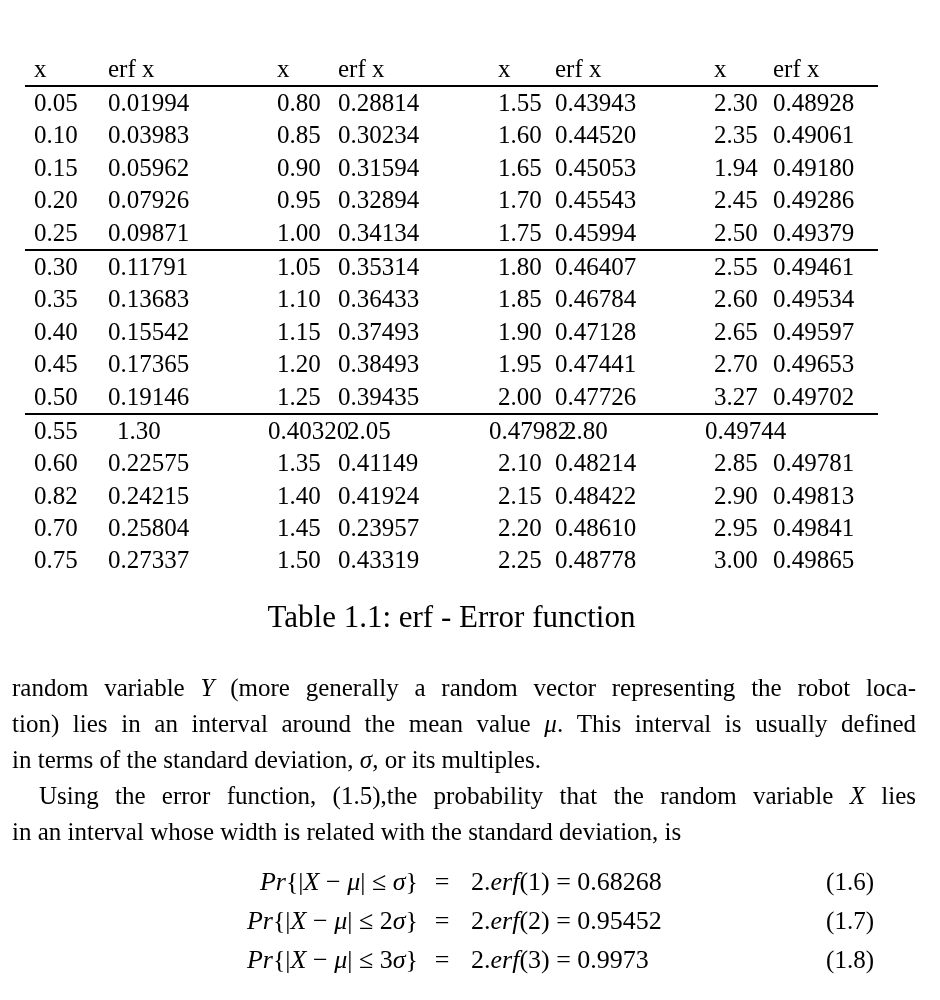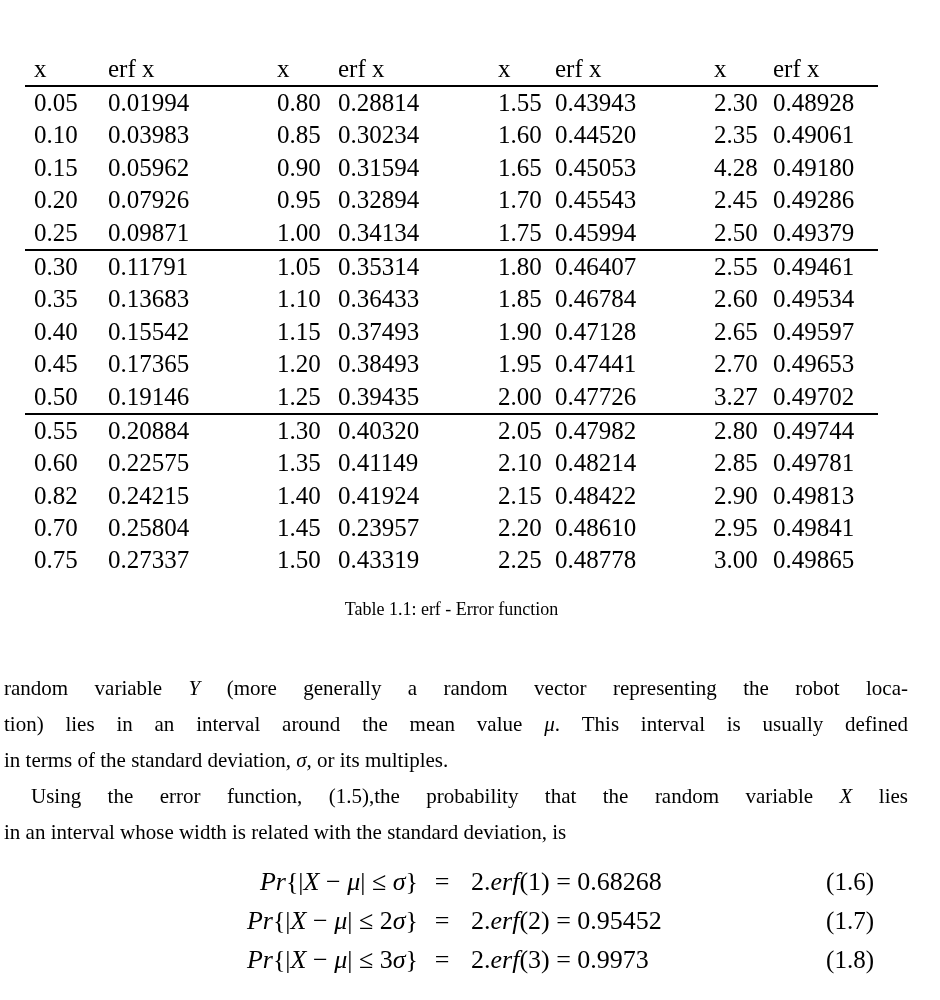--- a/index.html
+++ b/index.html
@@ -21,27 +21,27 @@
     height: 32.4px;
     line-height: 32.4px;
   }
   .trow.header { height: 33px; line-height: 33px; }
   .cell { white-space: nowrap; overflow: visible; }
   .cell.xcol { padding-left: 9px; }
   .rule { height: 2px; background: #000000; width: 853px; }
 
   .caption {
     position: absolute; top: 599px; left: 25px; width: 853px;
-    text-align: center; font-size: 18px;
+    text-align: center; font-size: 31px;
   }
 
   
   .bodytext {
-    position: absolute; top: 670px; left: 4px; width: 904px;
-    font-size: 21px;
+    position: absolute; top: 670px; left: 12px; width: 904px;
+    font-size: 25px;
   }
   .bline { height: 36px; line-height: 36px; white-space: nowrap; }
   .bline.just { white-space: normal; text-align: justify; text-align-last: justify; }
   .bline.indent { padding-left: 27px; font-family: Liberation Serif, serif; }
   .it { font-style: italic; }
 
   
   .eqs { position: absolute; top: 862px; left: 6px; width: 940px; font-size: 26px; }
   .eqrow { position: relative; height: 39px; line-height: 39px; }
   .eq-lhs { position: absolute; left: 0; width: 412px; text-align: right; white-space: nowrap; }
@@ -87,21 +87,21 @@
           <span class="cell xcol">2.35</span>
           <span class="cell">0.49061</span>
         </div>
         <div class="trow">
           <span class="cell xcol">0.15</span>
           <span class="cell">0.05962</span>
           <span class="cell xcol">0.90</span>
           <span class="cell">0.31594</span>
           <span class="cell xcol">1.65</span>
           <span class="cell">0.45053</span>
-          <span class="cell xcol">4.28</span>
+          <span class="cell xcol">1.94</span>
           <span class="cell">0.49180</span>
         </div>
         <div class="trow">
           <span class="cell xcol">0.20</span>
           <span class="cell">0.07926</span>
           <span class="cell xcol">0.95</span>
           <span class="cell">0.32894</span>
           <span class="cell xcol">1.70</span>
           <span class="cell">0.45543</span>
           <span class="cell xcol">2.45</span>
@@ -168,21 +168,20 @@
           <span class="cell xcol">2.00</span>
           <span class="cell">0.47726</span>
           <span class="cell xcol">3.27</span>
           <span class="cell">0.49702</span>
         </div>
       </div>
     <div class="rule"></div>
     <div class="tgroup">
         <div class="trow">
           <span class="cell xcol">0.55</span>
-          <span class="cell">0.20884</span>
           <span class="cell xcol">1.30</span>
           <span class="cell">0.40320</span>
           <span class="cell xcol">2.05</span>
           <span class="cell">0.47982</span>
           <span class="cell xcol">2.80</span>
           <span class="cell">0.49744</span>
         </div>
         <div class="trow">
           <span class="cell xcol">0.60</span>
           <span class="cell">0.22575</span>

